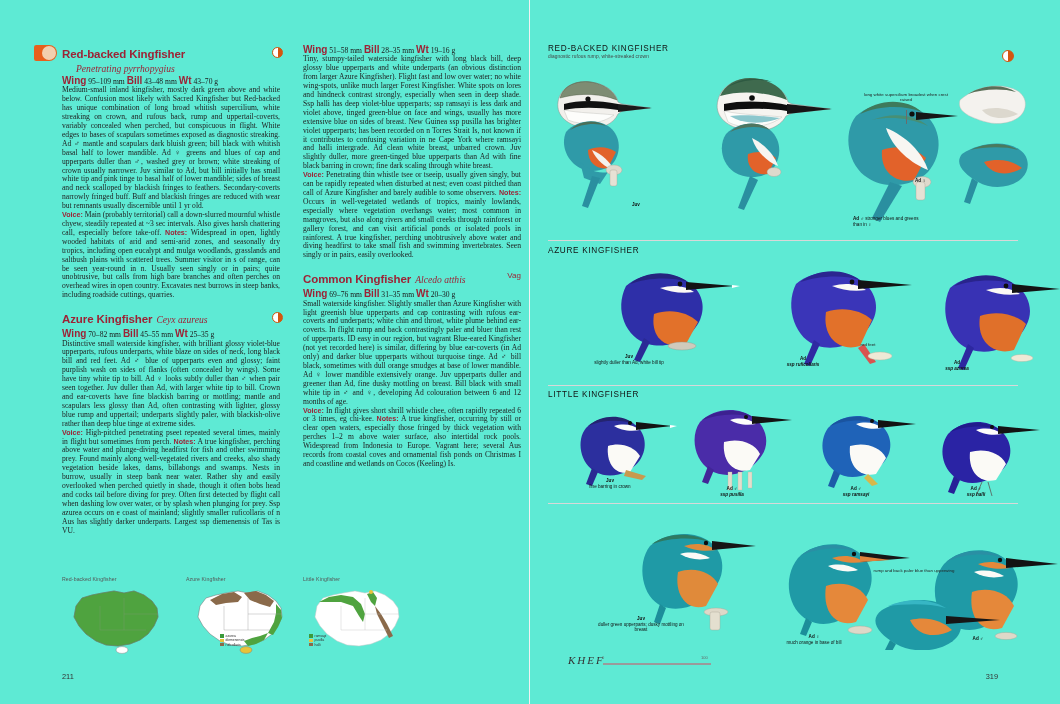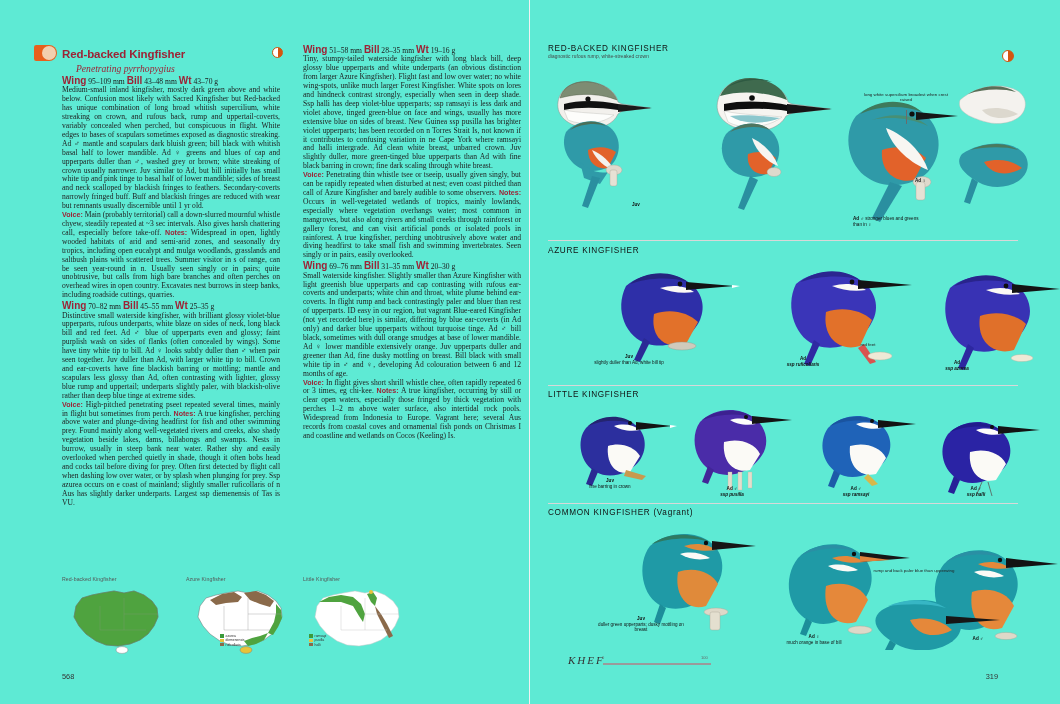--- a/index.html
+++ b/index.html
@@ -113,20 +113,25 @@
         <span>43–48 mm</span>
         <b>Wt</b>
         <span>43–70 g</span>
       </p>
       <p class="body">Medium-small inland kingfisher, mostly dark green above and white below. Confusion most likely with Sacred Kingfisher but Red-backed has unique combination of long broad whitish supercilium, white streaking on crown, and rufous back, rump and uppertail-coverts, variably concealed when perched, but conspicuous in flight. White edges to bases of scapulars sometimes exposed as diagnostic streaking. Ad ♂ mantle and scapulars dark bluish green; bill black with whitish basal half to lower mandible. Ad ♀ greens and blues of cap and upperparts duller than ♂, washed grey or brown; white streaking of crown usually narrower. Juv similar to Ad, but bill initially has small white tip and pink tinge to basal half of lower mandible; sides of breast and neck scalloped by blackish fringes to feathers. Secondary-coverts narrowly fringed buff. Buff and blackish fringes are reduced with wear but remnants usually discernible until 1 yr old.</p>
       <p class="body"><span class="kw">Voice:</span>
         <span>Main (probably territorial) call a down-slurred mournful whistle chyew, steadily repeated at ~3 sec intervals. Also gives harsh chattering call, especially before take-off.</span>
         <span class="kw">Notes:</span>
         <span>Widespread in open, lightly wooded habitats of arid and semi-arid zones, and seasonally dry tropics, including open eucalypt and mulga woodlands, grasslands and saltbush plains with scattered trees. Summer visitor in s of range, can be seen year-round in n. Usually seen singly or in pairs; quite unobtrusive, but calls from high bare branches and often perches on overhead wires in open country. Excavates nest burrows in steep banks, including roadside cuttings, quarries.</span></p>
 
+      <div class="sp-head" style="margin-top:9px;">
+        <span class="sp-name">Azure Kingfisher</span>
+        <span class="sp-sci">Ceyx azureus</span>
+        <span class="moon half"></span>
+      </div>
       <p class="meas">
         <b>Wing</b>
         <span>70–82 mm</span>
         <b>Bill</b>
         <span>45–55 mm</span>
         <b>Wt</b>
         <span>25–35 g</span>
       </p>
       <p class="body">Distinctive small waterside kingfisher, with brilliant glossy violet-blue upperparts, rufous underparts, white blaze on sides of neck, long black bill and red feet. Ad ♂ blue of upperparts even and glossy; faint purplish wash on sides of flanks (often concealed by wings). Some have tiny white tip to bill. Ad ♀ looks subtly duller than ♂ when pair seen together. Juv duller than Ad, with larger white tip to bill. Crown and ear-coverts have fine blackish barring or mottling; mantle and scapulars less glossy than Ad, often contrasting with lighter, glossy blue rump and uppertail; underparts slightly paler, with blackish-olive rather than deep blue tinge at extreme sides.</p>
       <p class="body"><span class="kw">Voice:</span>
@@ -144,20 +149,25 @@
         <span>28–35 mm</span>
         <b>Wt</b>
         <span>19–16 g</span>
       </p>
       <p class="body">Tiny, stumpy-tailed waterside kingfisher with long black bill, deep glossy blue upperparts and white underparts (an obvious distinction from larger Azure Kingfisher). Flight fast and low over water; no white wing-spots, unlike much larger Forest Kingfisher. White spots on lores and hindneck contrast strongly, especially when seen in deep shade. Ssp halli has deep violet-blue upperparts; ssp ramsayi is less dark and violet above, tinged green-blue on face and wings, usually has more extensive blue on sides of breast. New Guinea ssp pusilla has brighter violet upperparts; has been recorded on n Torres Strait Is, not known if it contributes to confusing variation in ne Cape York where ramsayi and halli intergrade. Ad clean white breast, unbarred crown. Juv slightly duller, more green-tinged blue upperparts than Ad with fine black barring in crown; fine dark scaling through white breast.</p>
       <p class="body"><span class="kw">Voice:</span>
         <span>Penetrating thin whistle tsee or tseeip, usually given singly, but can be rapidly repeated when disturbed at nest; even coast pitched than call of Azure Kingfisher and barely audible to some observers.</span>
         <span class="kw">Notes:</span>
         <span>Occurs in well-vegetated wetlands of tropics, mainly lowlands, especially where vegetation overhangs water; most common in mangroves, but also along rivers and small creeks through rainforest or gallery forest, and can visit artificial ponds or isolated pools in rainforest. A true kingfisher, perching unobtrusively above water and diving headfirst to take small fish and swimming invertebrates. Seen singly or in pairs, easily overlooked.</span></p>
 
+      <div class="sp-head" style="margin-top:9px;">
+        <span class="sp-name">Common Kingfisher</span>
+        <span class="sp-sci">Alcedo atthis</span>
+        <span class="vag">Vag</span>
+      </div>
       <p class="meas">
         <b>Wing</b>
         <span>69–76 mm</span>
         <b>Bill</b>
         <span>31–35 mm</span>
         <b>Wt</b>
         <span>20–30 g</span>
       </p>
       <p class="body">Small waterside kingfisher. Slightly smaller than Azure Kingfisher with light greenish blue upperparts and cap contrasting with rufous ear-coverts and underparts; white chin and throat, white plume behind ear-coverts. In flight rump and back contrastingly paler and bluer than rest of upperparts. ID easy in our region, but vagrant Blue-eared Kingfisher (not yet recorded here) is similar, differing by blue ear-coverts (in Ad only) and darker blue upperparts without turquoise tinge. Ad ♂ bill black, sometimes with dull orange smudges at base of lower mandible. Ad ♀ lower mandible extensively orange. Juv upperparts duller and greener than Ad, fine dusky mottling on breast. Bill black with small white tip in ♂ and ♀, developing Ad colouration between 6 and 12 months of age.</p>
       <p class="body"><span class="kw">Voice:</span>
@@ -231,21 +241,21 @@
               </div>
             <div>
                 <span class="sw" style="background:#8a6a4a"></span>
                 <span>halli</span>
               </div>
           </div>
         </div>
       </div>
     </div>
 
-    <div class="pagenum l">568</div>
+    <div class="pagenum l">211</div>
   </div>
 
   <div class="platepage">
     <div class="corner-moon"></div>
 
     <div class="plate" style="top:44px;height:196px;">
       <div class="plate-title">RED-BACKED KINGFISHER</div>
       <div class="plate-sub">diagnostic rufous rump, white-streaked crown</div>
 
       <svg width="530" height="180" viewBox="0 0 530 180" style="position:absolute;left:0;top:14px;">
@@ -459,21 +469,20 @@
       </div>
       <div class="lbl c" style="left:412px;top:96px;width:68px;">
         <b>Ad ♂</b><br>
         <b><i>ssp halli</i></b>
       </div>
     </div>
 
     <div class="rule" style="top:503px;"></div>
 
     <div class="plate" style="top:508px;height:140px;">
-      <div class="plate-title">COMMON KINGFISHER (Vagrant)</div>
 
       <svg width="530" height="130" viewBox="0 0 530 130" style="position:absolute;left:0;top:12px;">
 
         <g>
           <path d="M120,26 C136,12 164,10 180,22 C194,32 196,52 186,66 C174,84 150,94 132,86 C112,78 106,44 120,26 Z" fill="#1f9aa6"></path>
           <path d="M122,24 C138,12 162,12 180,22 C162,16 138,18 122,24 Z" fill="#2e7a62"></path>
           <path d="M148,52 C164,46 182,52 188,64 L176,86 C158,92 144,76 148,52 Z" fill="#e08a3a"></path>
           <path d="M154,26 C166,22 178,24 186,30 C174,32 162,30 154,26 Z" fill="#e08a3a"></path>
           <path d="M150,34 C160,31 172,33 180,38 C170,41 158,39 150,34 Z" fill="#fbfaf6"></path>
           <circle cx="176" cy="23" r="2.2" fill="#0e0e0e"></circle>

